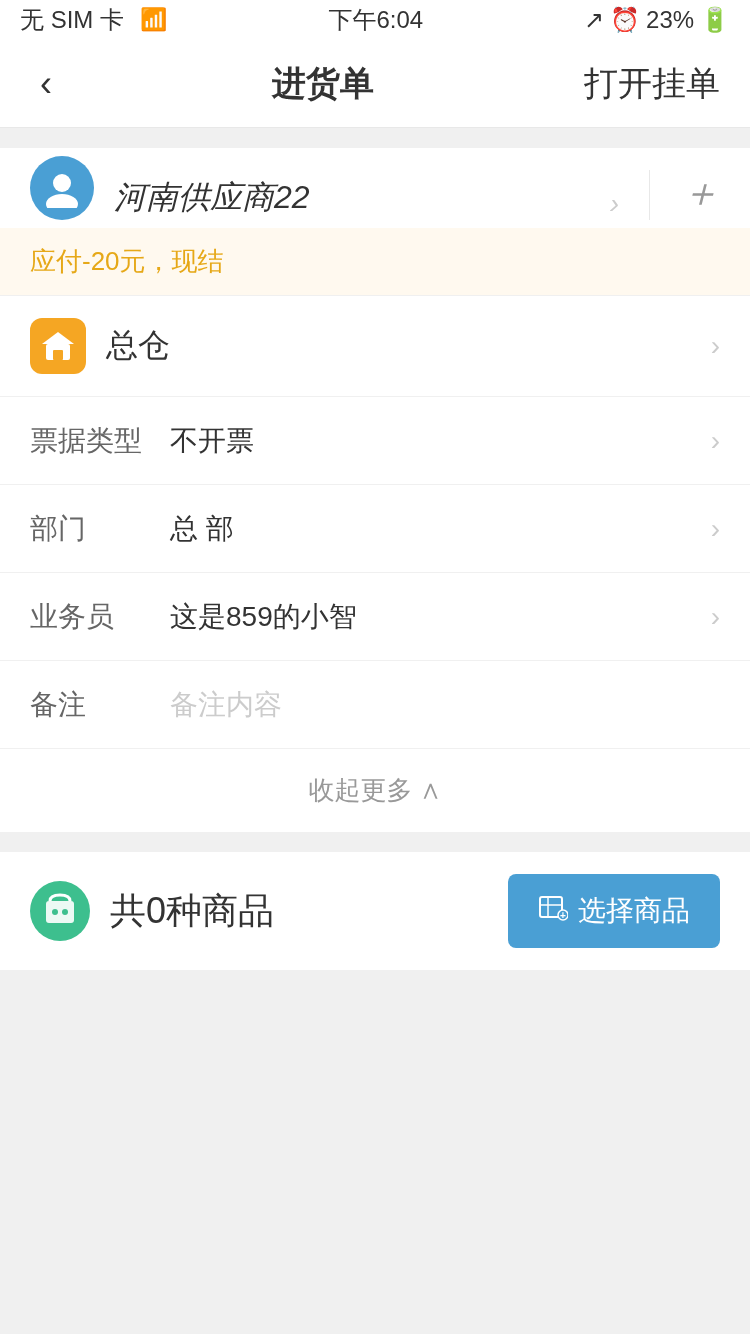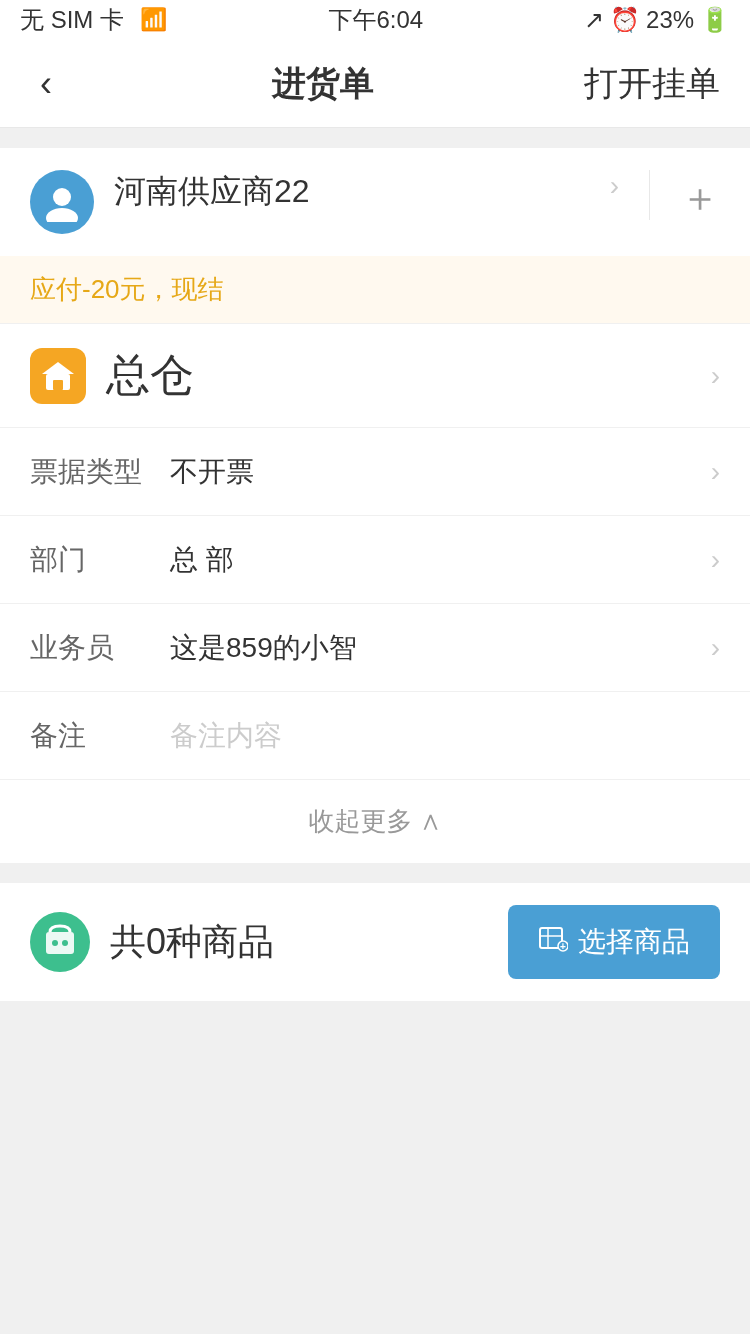--- a/index.html
+++ b/index.html
@@ -68,23 +68,24 @@
     
     .card-section {
       background: #fff;
       margin-bottom: 0;
     }
 
     
     .supplier-row {
       background: #fff;
       display: flex;
-      align-items: flex-start;
-      padding: 22px 30px;
+      align-items: flex-end;
+      padding: 8px 30px;
       border-bottom: none;
+      font-style: italic;
     }
     .supplier-avatar {
       width: 64px;
       height: 64px;
       border-radius: 50%;
       background: #4a9fd4;
       display: flex;
       align-items: center;
       justify-content: center;
       margin-right: 20px;
@@ -164,21 +165,21 @@
       border-radius: 12px;
       background: #f5a623;
       display: flex;
       align-items: center;
       justify-content: center;
       margin-right: 20px;
       flex-shrink: 0;
     }
     .warehouse-name {
       flex: 1;
-      font-size: 44px;
+      font-size: 32px;
       color: #333;
     }
     .warehouse-arrow {
       font-size: 28px;
       color: #ccc;
     }
 
     
     .collapse-row {
       background: #fff;

